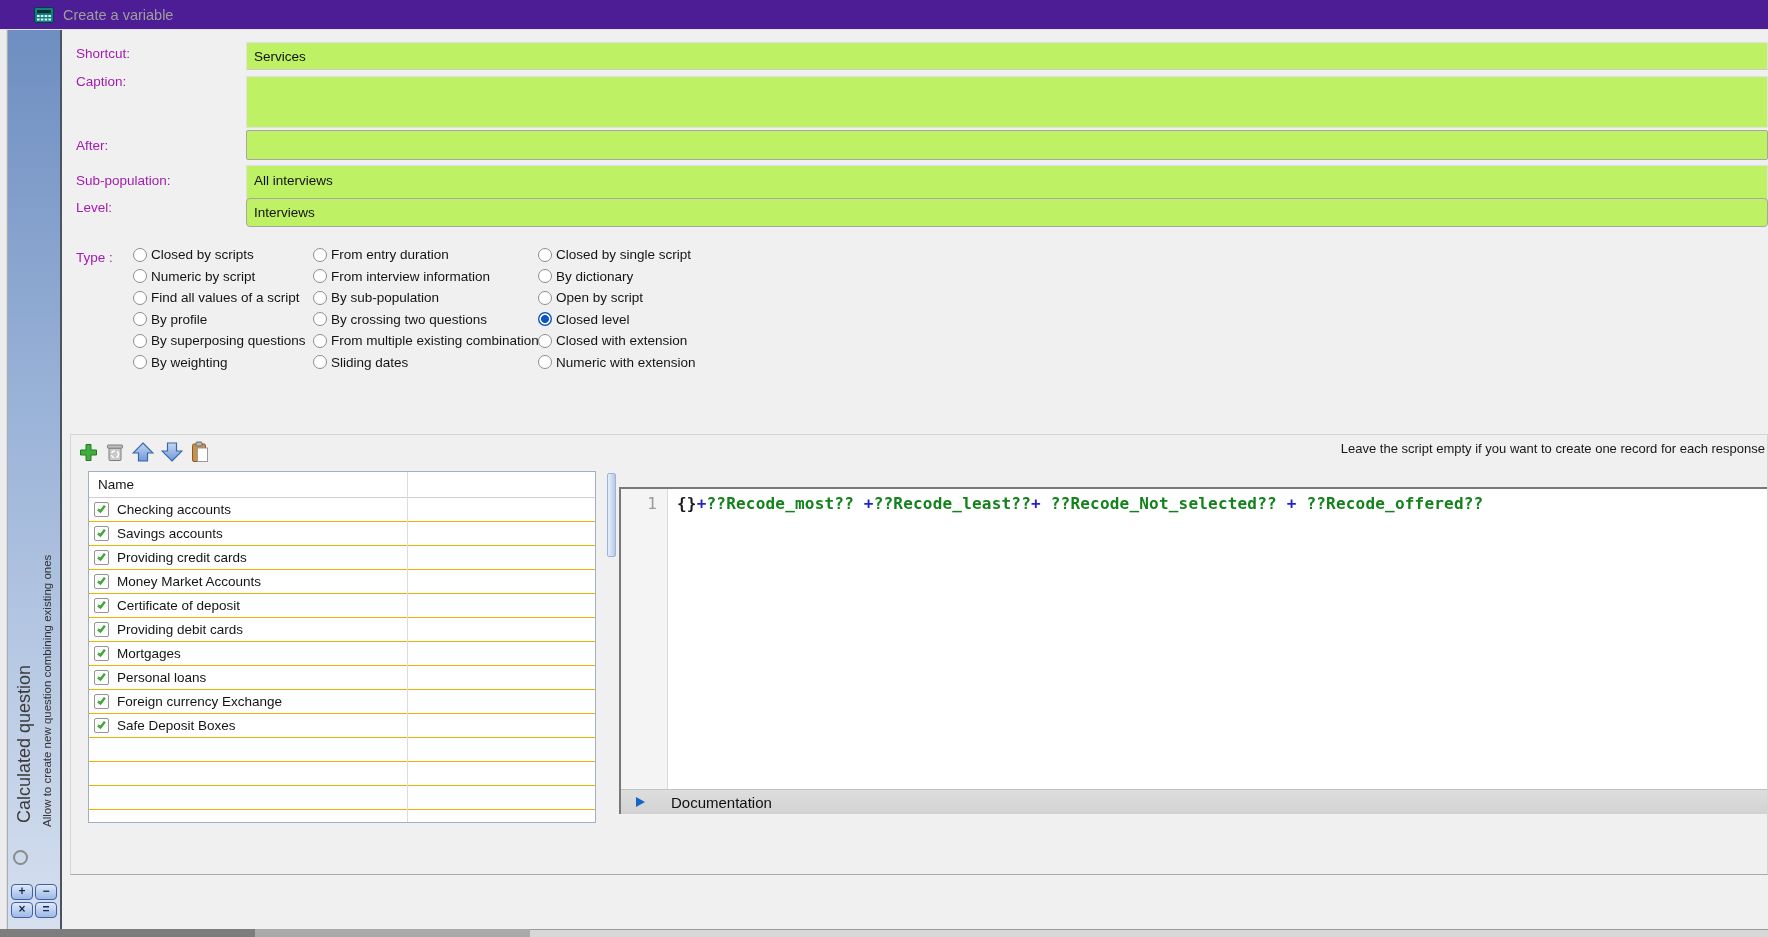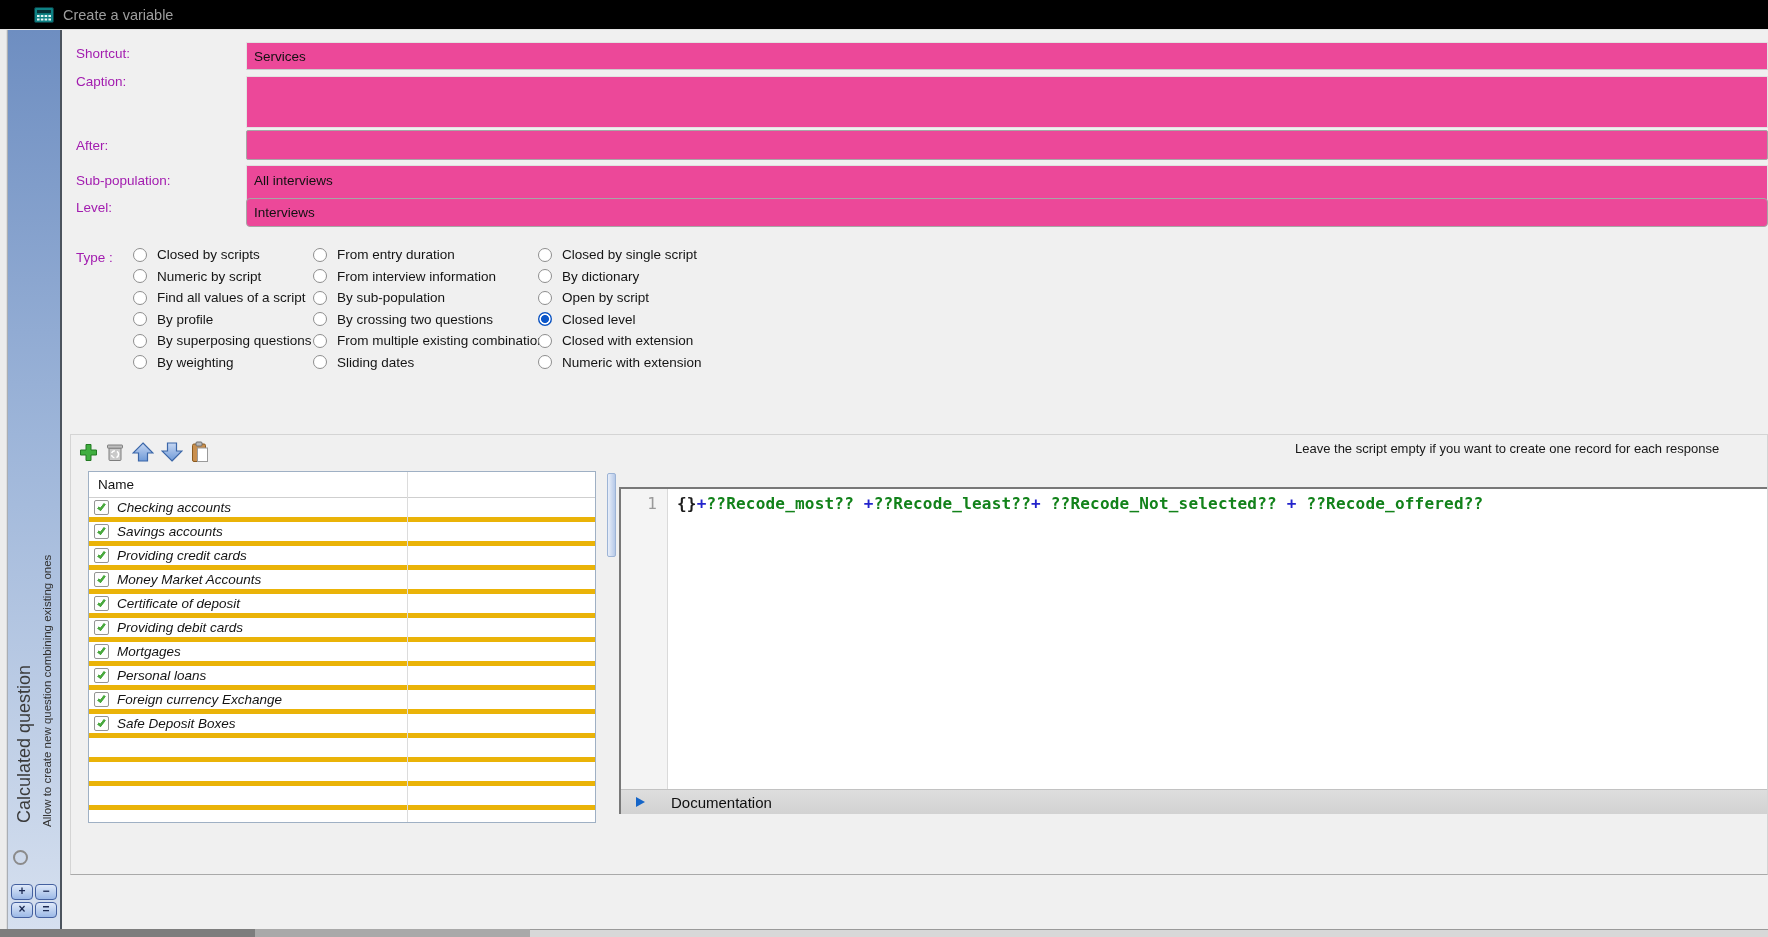--- a/index.html
+++ b/index.html
@@ -1,20 +1,20 @@
 <!DOCTYPE html>
 <html><head>
 <meta charset="utf-8">
 <style>
   * { margin:0; padding:0; box-sizing:border-box; }
   body { font-family:"Liberation Sans", sans-serif; background:#ffffff; }
   .screen { position:relative; width:1768px; height:937px; background:#f0f0f0; overflow:hidden; }
 
   
-  .titlebar { position:absolute; left:0; top:0; right:0; height:30px; background:#000000; border-bottom:1px solid #e4e4e4; display:flex; align-items:center; }
+  .titlebar { position:absolute; left:0; top:0; right:0; height:30px; background:#4c1d95; border-bottom:1px solid #e4e4e4; display:flex; align-items:center; }
   .title-icon { margin-left:34px; width:20px; height:16px; }
   .title-text { margin-left:9px; font-size:14.5px; color:#9e9e9e; }
 
   
   .frame-edge { position:absolute; left:0; top:30px; width:7px; bottom:0; background:#ececec; border-right:1px solid #dddddd; }
 
   
   .sidebar { position:absolute; left:7px; top:30px; width:55px; height:900px;
     background:linear-gradient(180deg,#6e8ec1 0%, #9db5d9 45%, #d6e0ef 100%);
     border-right:2px solid #4c545e; border-left:1px solid #a9aeb5; }
@@ -24,48 +24,48 @@
   .v-title span { font-size:18px; color:#3b3b3b; }
   .v-sub { left:33px; top:793px; }
   .v-sub span { font-size:11.5px; color:#333333; }
   .circle-ic { position:absolute; left:5px; top:820px; width:15px; height:15px; border:2px solid #8b8b8b; border-radius:50%; }
   .calc-icon { position:absolute; left:3px; top:854px; display:grid; grid-template-columns:22px 22px; gap:2px; }
   .calc-btn { height:16px; border:1px solid #44609f; border-radius:4px;
     background:linear-gradient(#dfe9f9,#9cb9e6); color:#1c2a52; font-weight:bold; font-size:12px; line-height:13px; text-align:center; }
 
   
   .flabel { position:absolute; left:76px; font-size:13.5px; color:#a21caf;text-align:center; }
-  .ffield { position:absolute; left:246px; right:0; background:#ec4899; font-size:13.5px; color:#111; padding:0 7px;
+  .ffield { position:absolute; left:246px; right:0; background:#bef264; font-size:13.5px; color:#111; padding:0 7px;
     border:1px solid #e2e2e2; font-family:"Liberation Sans",sans-serif; outline:none; }
   #f-shortcut { top:42px; height:28px; border-bottom-color:#cccccc; }
   #f-caption  { top:76px; height:52px; }
   #f-after    { top:130px; height:30px; border:1px solid #a6a6a6; border-radius:2px; }
   #f-subpop   { top:165px; height:46px; border-color:#e0e0e0; line-height:29px; }
   #f-level    { top:198px; height:29px; border:1px solid #a6a6a6; border-radius:4px; }
 
   
   .type-col { position:absolute; top:244px; }
   #tcol-0 { left:133px; } #tcol-1 { left:313px; } #tcol-2 { left:538px; }
-  .opt { height:21.5px; display:flex; align-items:center; gap:10px; }
+  .opt { height:21.5px; display:flex; align-items:center; gap:4px; }
   .radio { width:14px; height:14px; border:1px solid #8e8e8e; border-radius:50%; background:#fff; flex:none; }
   .radio.selected { border:none;
     background:radial-gradient(circle,#0d57c9 0px,#0d57c9 3.6px,#ffffff 4.4px,#ffffff 5.2px,#0d57c9 5.9px,#0b4fb8 7px); }
   .opt-label { font-size:13.5px; color:#141414; white-space:nowrap; }
 
   
   .groupbox { position:absolute; left:70px; top:434px; width:1698px; height:441px;
     border:1px solid #d4d4d4; border-bottom-color:#a9a9a9; background:transparent; }
   .toolbar { position:absolute; left:8px; top:6px; display:flex; align-items:center; gap:7px; }
   .tb-btn { display:flex; align-items:center; justify-content:center; cursor:default; }
-  .hint { position:absolute; right:2px; top:6px; width:470px; text-align:left; font-size:13px; color:#181818; white-space:nowrap; overflow:hidden; }
+  .hint { position:absolute; right:2px; top:6px; width:470px; text-align:right; font-size:13px; color:#181818; white-space:nowrap; overflow:hidden; }
 
   
   .rtable { position:absolute; left:17px; top:36px; width:508px; height:352px; background:#fff; border:1px solid #9fb0c4; overflow:hidden; }
   .thead { height:26px; border-bottom:1px solid #cfcfcf; font-size:13.5px; color:#141414; line-height:26px; padding-left:9px; }
-  .trow { height:24px; border-bottom:5px solid #eab308; display:flex; align-items:center; padding-left:5px;font-style:italic; }
+  .trow { height:24px; border-bottom:1px solid #eab308; display:flex; align-items:center; padding-left:5px; }
   .cb { position:relative; width:15px; height:15px; border:1px solid #949494; border-radius:2px; background:#fdfdfd; flex:none; }
   .cb .tick { display:none; position:absolute; left:4px; top:0.5px; width:5px; height:9px;
     border-right:3px solid #49a83e; border-bottom:3px solid #49a83e; transform:rotate(38deg); border-radius:1px; }
   .cb.checked .tick { display:block; }
   .rlabel { margin-left:8px; font-size:13.5px; color:#141414; white-space:nowrap; }
   .tvline { position:absolute; top:0; bottom:0; left:318px; width:1px; background:#dcdcdc; }
   .vscroll { position:absolute; left:536px; top:38px; width:9px; height:84px; border:1px solid #9db4d6; border-radius:2px;
     background:linear-gradient(90deg,#e9effa,#b6c9e8); }
 
   

